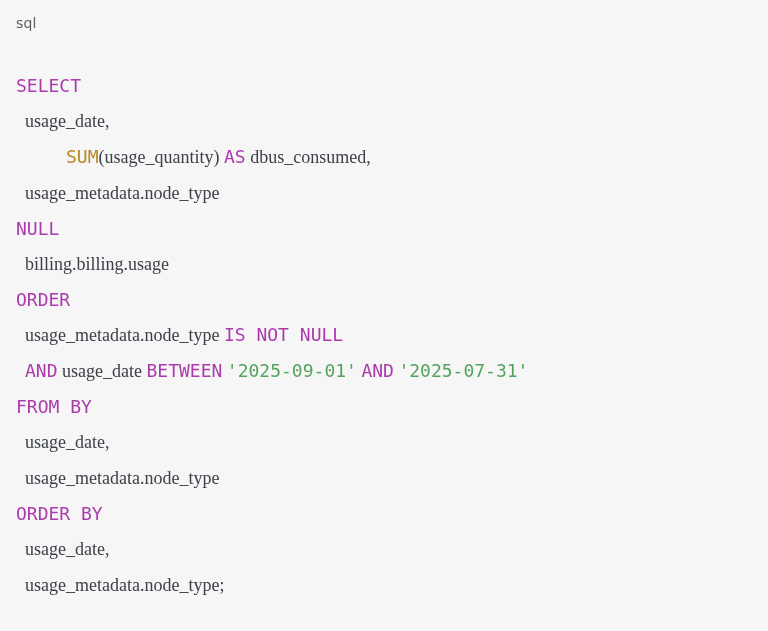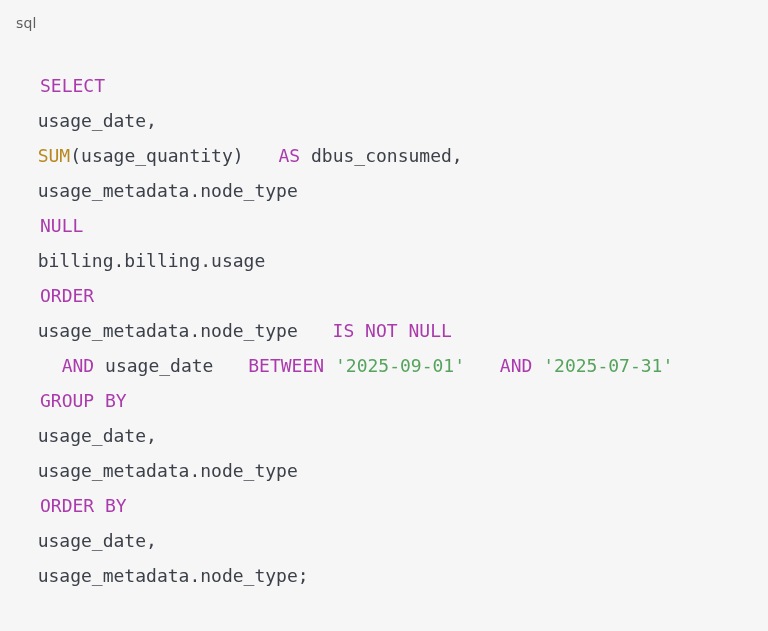--- a/index.html
+++ b/index.html
@@ -36,38 +36,38 @@
   }
   pre.code {
     margin: 36px 0 0 0;
     padding: 0;
     font-family: "DejaVu Sans Mono", "Liberation Mono", monospace;
     font-size: 18px;
     line-height: 35px;
     white-space: pre;
     color: var(--plain);
   }
-  .tok-plain    { color: var(--plain); }
-  .tok-keyword  { color: var(--keyword); margin-left: 24px; }
-  .tok-function { color: var(--function); }
+  .tok-plain    { color: var(--plain); font-family: Liberation Serif, serif; }
+  .tok-keyword  { color: var(--keyword); }
+  .tok-function { color: var(--function); margin-left: 41px; }
   .tok-string   { color: var(--string); }
 </style>
 </head>
 <body>
 
 <div class="code-block">
   <div class="lang-label">sql</div>
   <pre class="code"><code id="code-content"><span class="tok-keyword">SELECT</span>
 <span class="tok-plain">  usage_date,</span>
 <span class="tok-plain">  </span><span class="tok-function">SUM</span><span class="tok-plain">(usage_quantity) </span><span class="tok-keyword">AS</span><span class="tok-plain"> dbus_consumed,</span>
 <span class="tok-plain">  usage_metadata.node_type</span>
 <span class="tok-keyword">NULL</span>
 <span class="tok-plain">  billing.billing.usage</span>
 <span class="tok-keyword">ORDER</span>
 <span class="tok-plain">  usage_metadata.node_type </span><span class="tok-keyword">IS NOT NULL</span>
 <span class="tok-plain">  </span><span class="tok-keyword">AND</span><span class="tok-plain"> usage_date </span><span class="tok-keyword">BETWEEN</span><span class="tok-plain"> </span><span class="tok-string">'2025-09-01'</span><span class="tok-plain"> </span><span class="tok-keyword">AND</span><span class="tok-plain"> </span><span class="tok-string">'2025-07-31'</span>
-<span class="tok-keyword">GROUP BY</span>
+<span class="tok-keyword">FROM BY</span>
 <span class="tok-plain">  usage_date,</span>
 <span class="tok-plain">  usage_metadata.node_type</span>
 <span class="tok-keyword">ORDER BY</span>
 <span class="tok-plain">  usage_date,</span>
 <span class="tok-plain">  usage_metadata.node_type;</span></code></pre>
 </div>
 
 </body></html>

